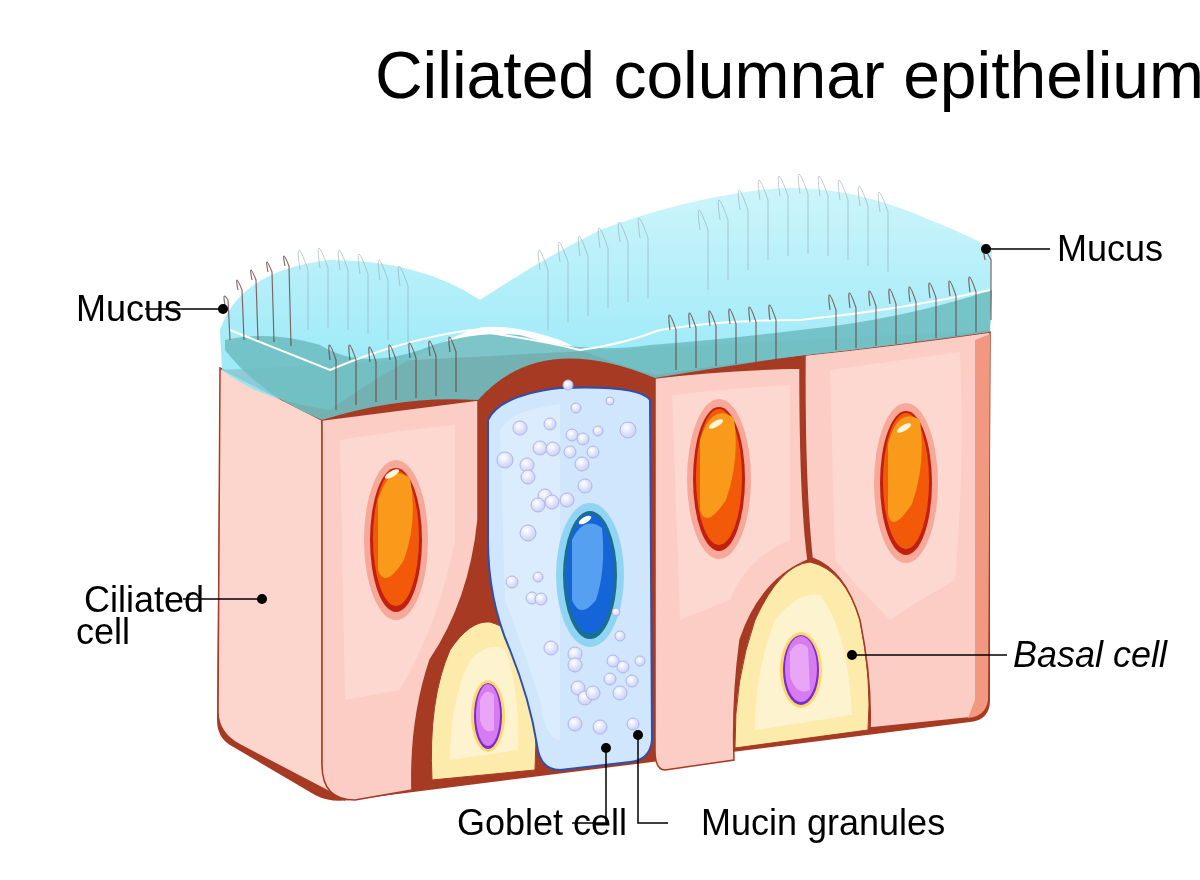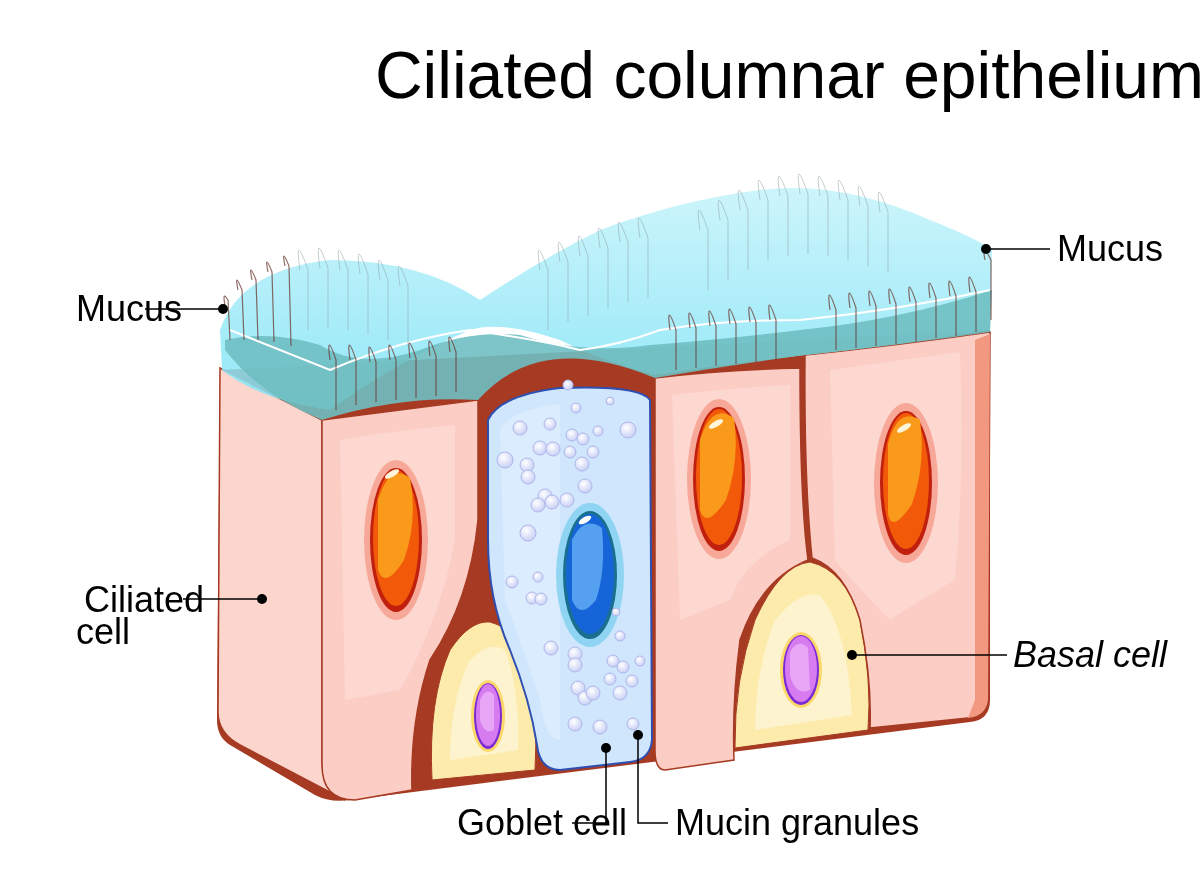--- a/index.html
+++ b/index.html
@@ -215,13 +215,13 @@
     <circle cx="638" cy="735" r="5"></circle>
   </g>
 </svg>
 
 <div class="label" style="left:76px; top:293px;">Mucus</div>
 <div class="label" style="left:1057px; top:233px;">Mucus</div>
 <div class="label" style="left:84px; top:584px;">Ciliated</div>
 <div class="label" style="left:76px; top:616px;">cell</div>
 <div class="label" style="left:1013px; top:639px;font-style:italic;">Basal cell</div>
 <div class="label" style="left:418px; top:807px;margin-left:39px;">Goblet cell</div>
-<div class="label" style="left:675px; top:807px;">Mucin granules</div>
+<div class="label" style="left:701px; top:807px;">Mucin granules</div>
 
 </body></html>

